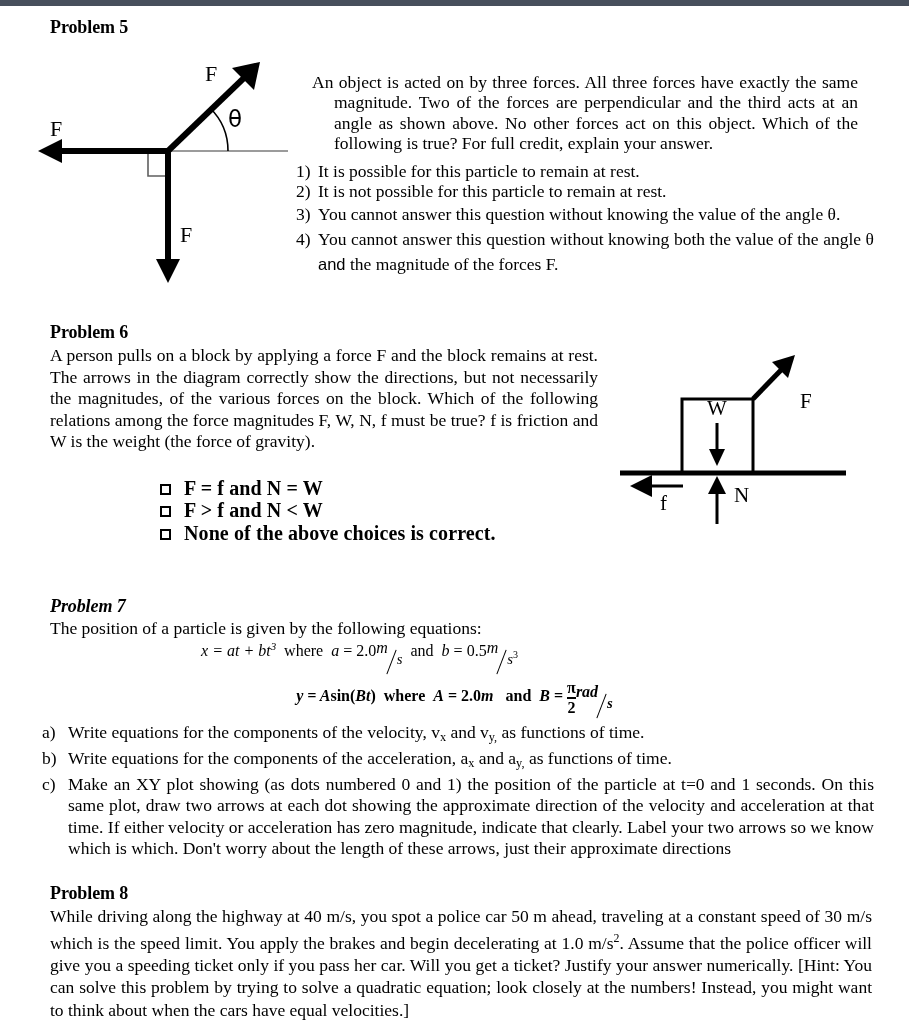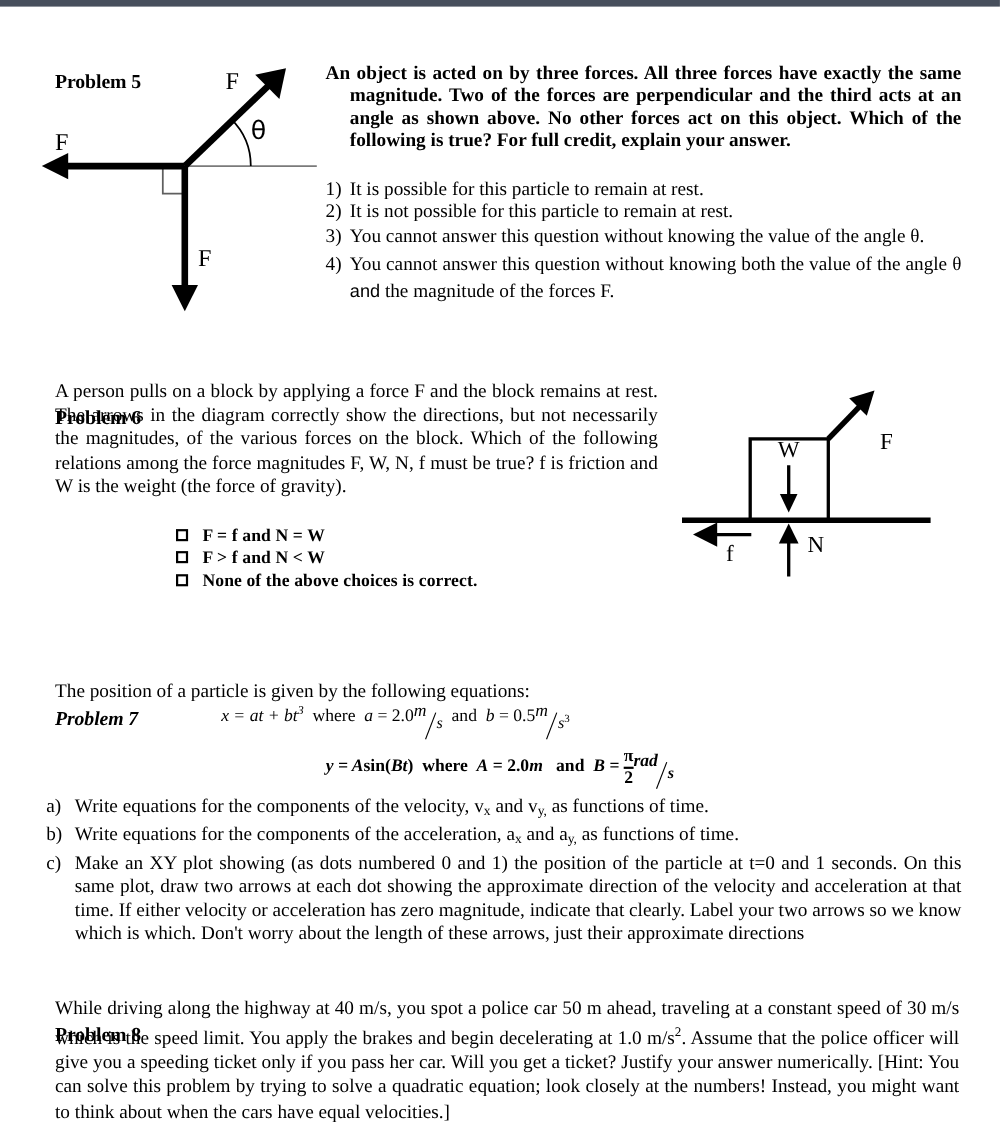--- a/index.html
+++ b/index.html
@@ -27,21 +27,20 @@
     left: 0; top: 6px;
     width: 909px;
     height: 1026px;
   }
 
   .prob-head {
     font-weight: bold;
     font-size: 18px;
     line-height: 1.05;
     letter-spacing: -0.1px;
-    margin-top: 47px;
   }
 
   
   #p5head { position: absolute; left: 50px; top: 12px; }
 
   #p5-figure {
     position: absolute;
     left: 20px; top: 40px;
     width: 270px; height: 255px;
   }
@@ -50,25 +49,24 @@
   #p5-text {
     position: absolute;
     left: 296px; top: 50px;
     width: 578px;
     font-size: 17.5px;
     line-height: 20.4px;
     text-align: justify;
     text-indent: 0;
   }
   #p5-text .lead {
-    margin: 0;
+    margin: 16px;
     text-align: justify;
     padding-left: 22px;
     text-indent: -22px;
-    font-weight: bold;
   }
   #p5-list {
     position: absolute;
     left: 296px; top: 155px;
     width: 578px;
     font-size: 17.5px;
     line-height: 20.4px;
   }
   #p5-list .li {
     display: flex;
@@ -88,21 +86,21 @@
     width: 548px;
     font-size: 17.5px;
     line-height: 21.5px;
     text-align: justify;
   }
   #p6-text p { margin: 0; text-align: justify; }
   #p6-choices {
     position: absolute;
     left: 160px; top: 472px;
     width: 420px;
-    font-size: 16px;
+    font-size: 20px;
     line-height: 20.3px;
   }
   #p6-choices .row { display: flex; align-items: baseline; }
   #p6-choices .cbx {
     flex: 0 0 24px;
     width: 24px;
     font-family: "DejaVu Sans", sans-serif;
     font-size: 14px;
     position: relative;
     top: -1px;

